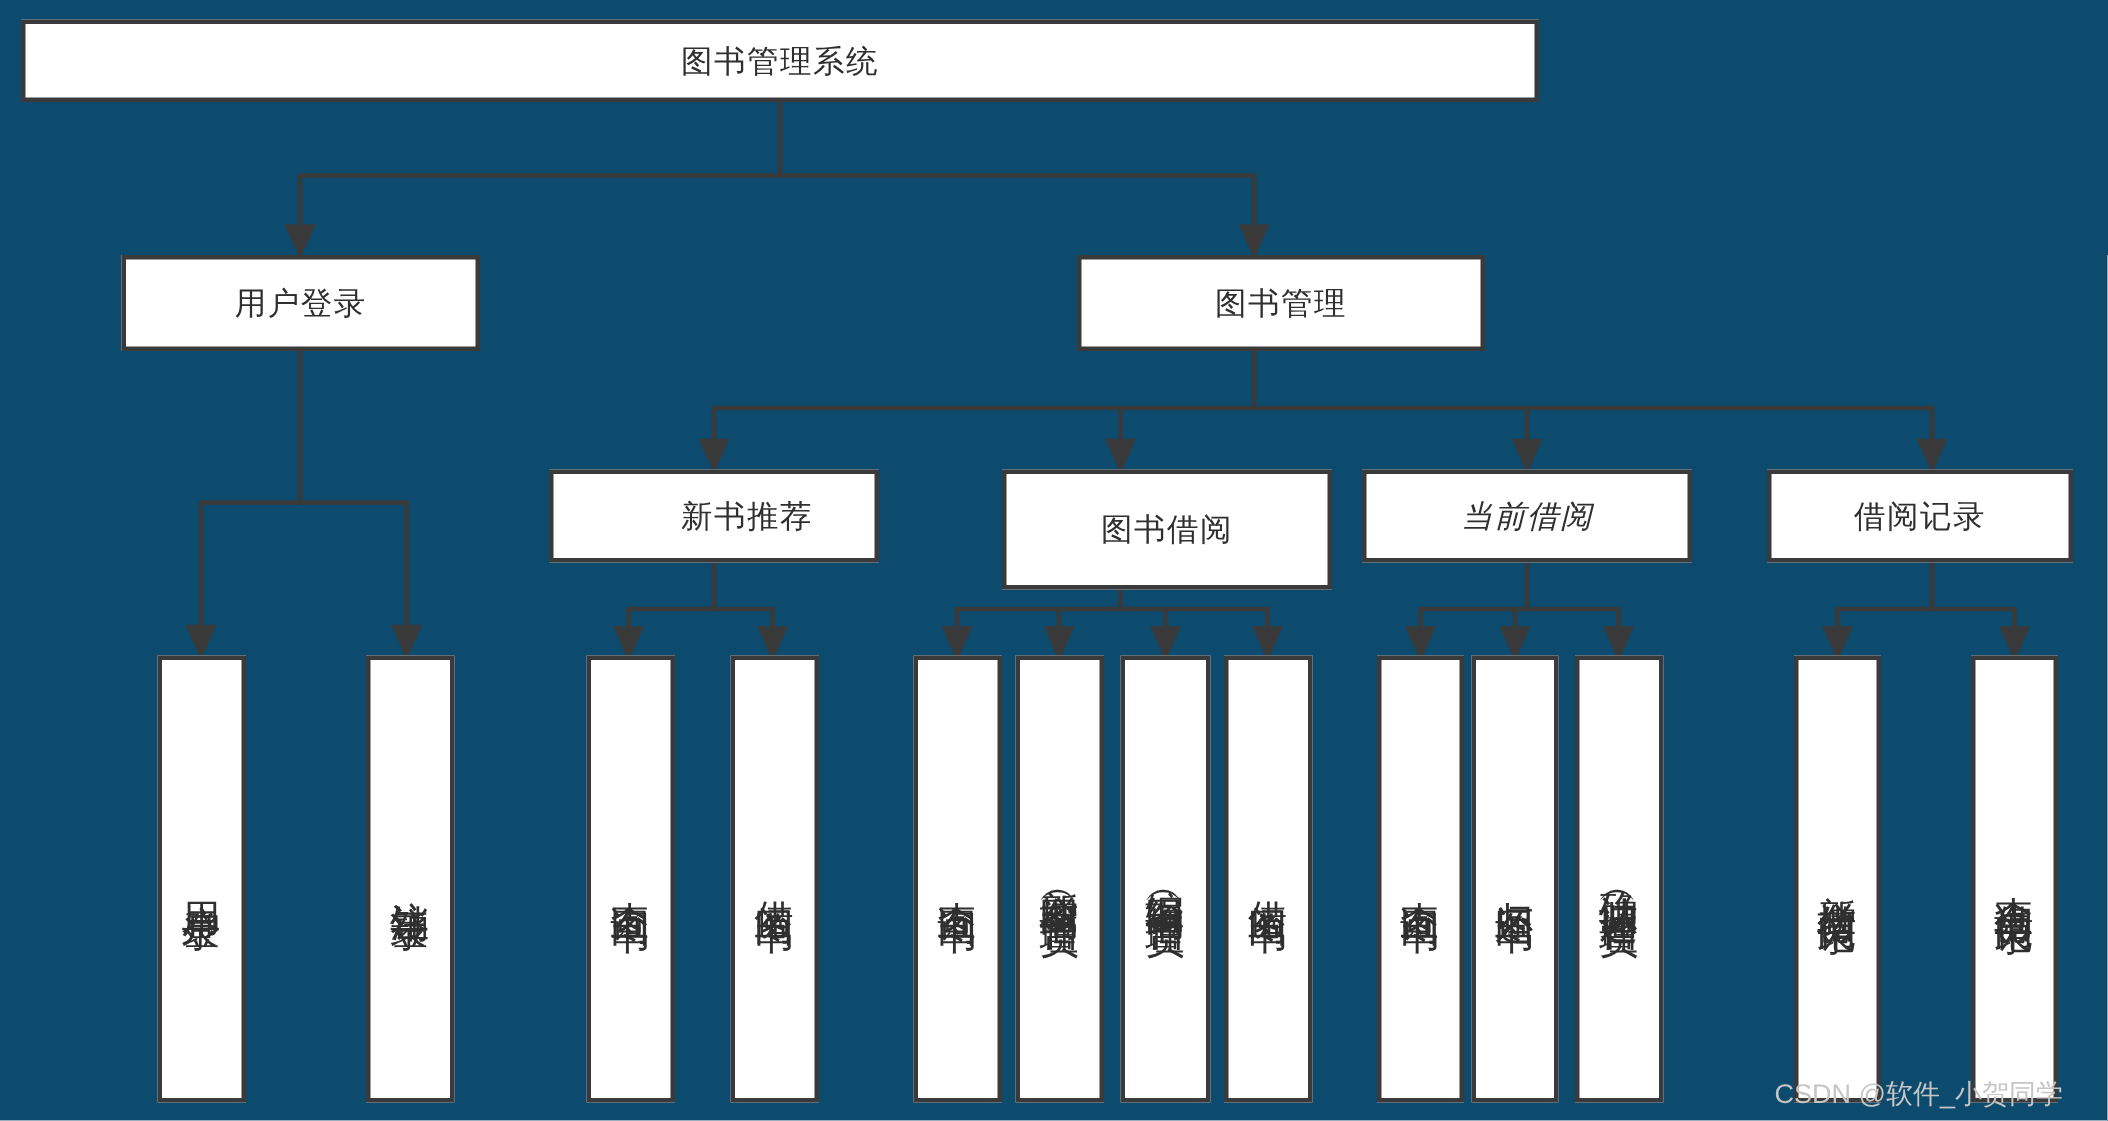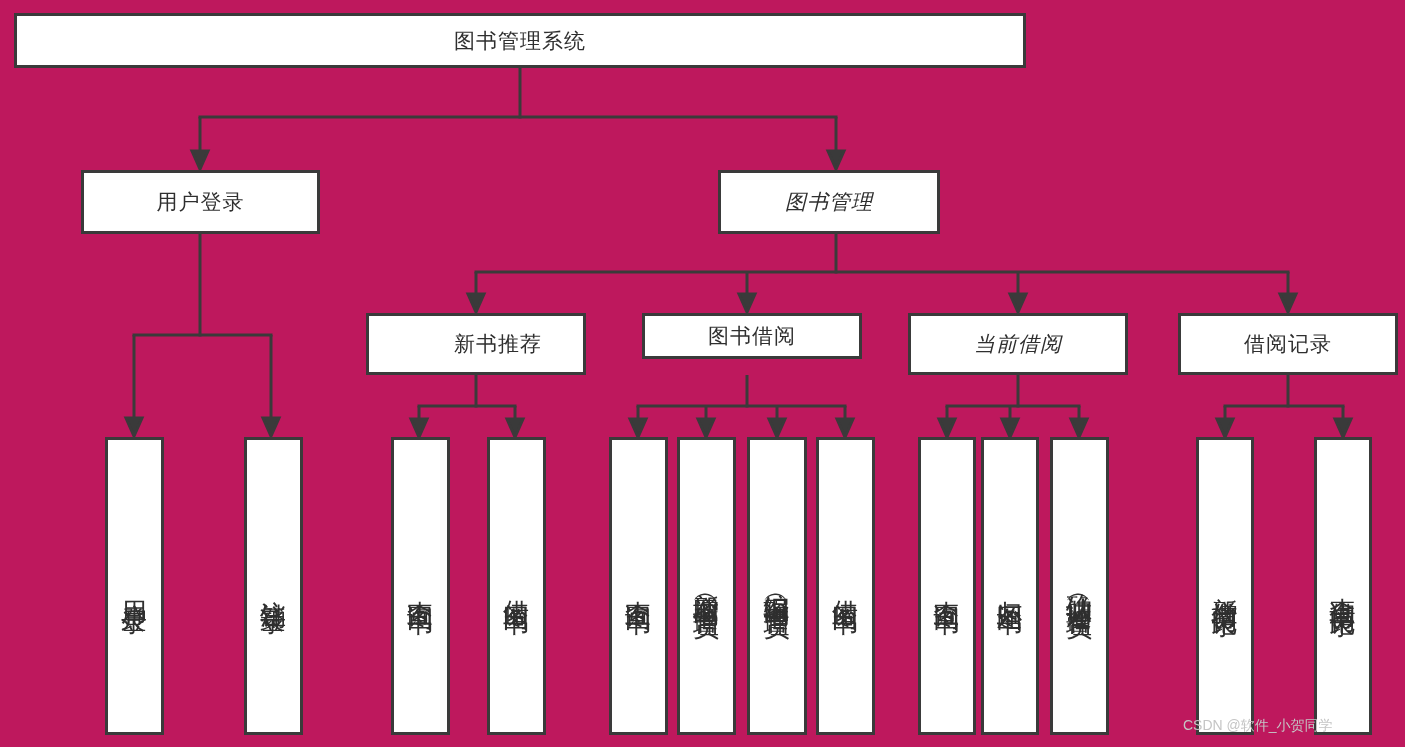--- a/index.html
+++ b/index.html
@@ -5,21 +5,21 @@
   html, body {
     margin: 0;
     padding: 0;
     background: #ffffff;
     font-family: "Liberation Sans", sans-serif;
   }
   .stage {
     position: relative;
     width: 1405px;
     height: 747px;
-    background: #be185d;
+    background: #0c4a6e;
     overflow: hidden;
   }
   .connectors {
     position: absolute;
     left: 0;
     top: 0;
     pointer-events: none;
   }
   .box {
     position: absolute;
@@ -41,21 +41,21 @@
     text-orientation: mixed;
     font-size: 26px;
     line-height: 1;
     letter-spacing: 3px;
     white-space: nowrap;
   }
   .watermark {
     position: absolute;
     left: 1183px;
     top: 717px;
-    font-size: 14px;
+    font-size: 18px;
     color: #c5c5c5;
     letter-spacing: 0px;
     white-space: nowrap;
     z-index: 5;
   }
 </style>
 </head>
 <body>
 
 <div class="stage">
@@ -124,34 +124,34 @@
     </g>
   </svg>
 
   <div class="box h-label" style="left:14px; top:13px; width:1012px; height:55px;">
     <span>图书管理系统</span>
   </div>
 
   <div class="box h-label" style="left:81px; top:170px; width:239px; height:64px;">
     <span>用户登录</span>
   </div>
-  <div class="box h-label" style="left:718px; top:170px; width:222px; height:64px;font-style:italic;">
+  <div class="box h-label" style="left:718px; top:170px; width:272px; height:64px;">
     <span>图书管理</span>
   </div>
 
   <div class="box h-label" style="left:366px; top:313px; width:220px; height:62px;padding-left:44px;">
     <span>新书推荐</span>
   </div>
-  <div class="box h-label" style="left:642px; top:313px; width:220px; height:46px;">
+  <div class="box h-label" style="left:668px; top:313px; width:220px; height:80px;">
     <span>图书借阅</span>
   </div>
   <div class="box h-label" style="left:908px; top:313px; width:220px; height:62px;font-style:italic;">
     <span>当前借阅</span>
   </div>
-  <div class="box h-label" style="left:1178px; top:313px; width:220px; height:62px;">
+  <div class="box h-label" style="left:1178px; top:313px; width:204px; height:62px;">
     <span>借阅记录</span>
   </div>
 
   <div class="box leaf" style="left:105px; top:437px; width:59px; height:298px;">
     <span>用户登录</span>
   </div>
   <div class="box leaf" style="left:244px; top:437px; width:59px; height:298px;">
     <span>注销登录</span>
   </div>
 

